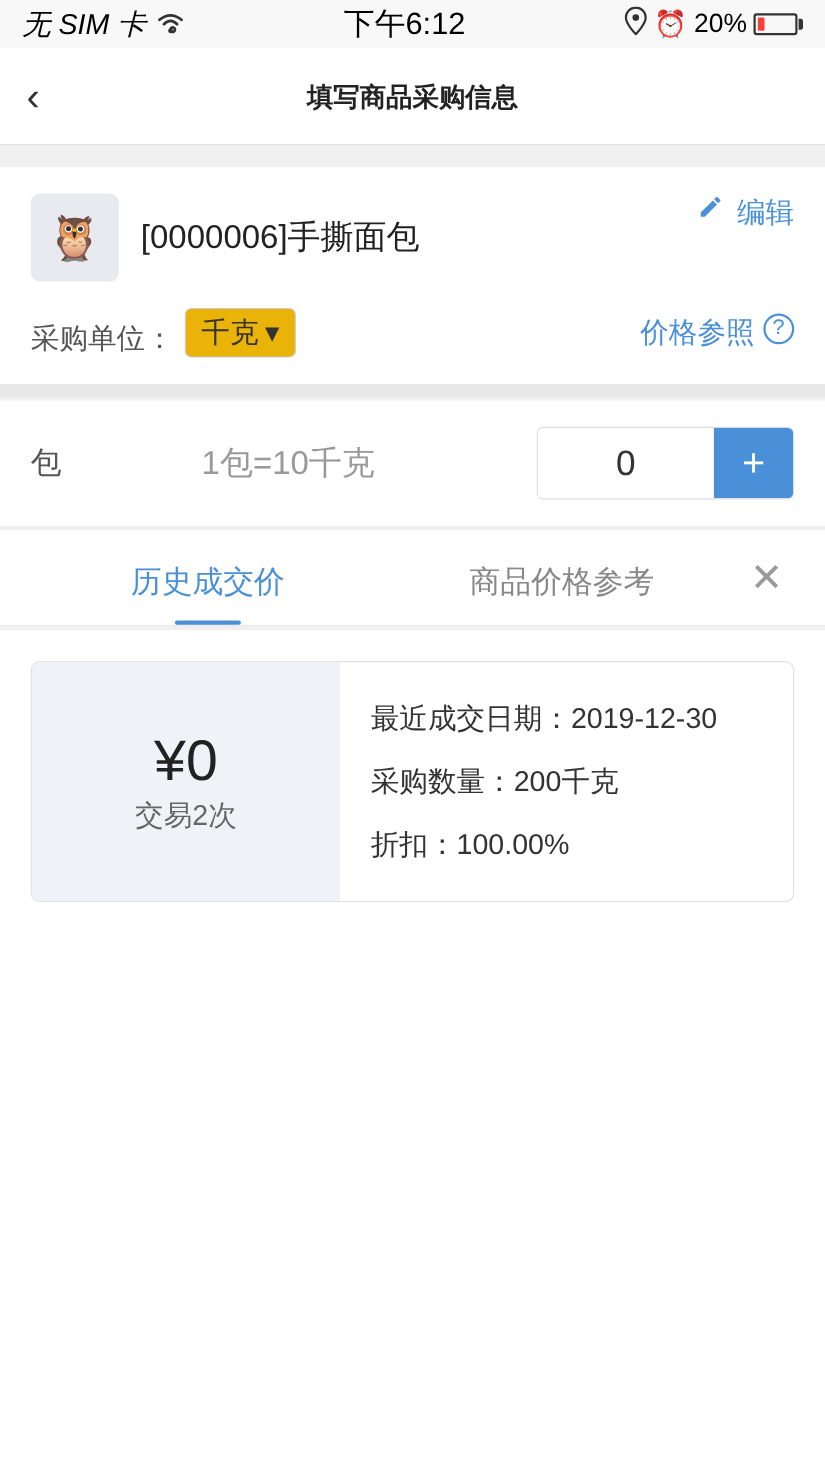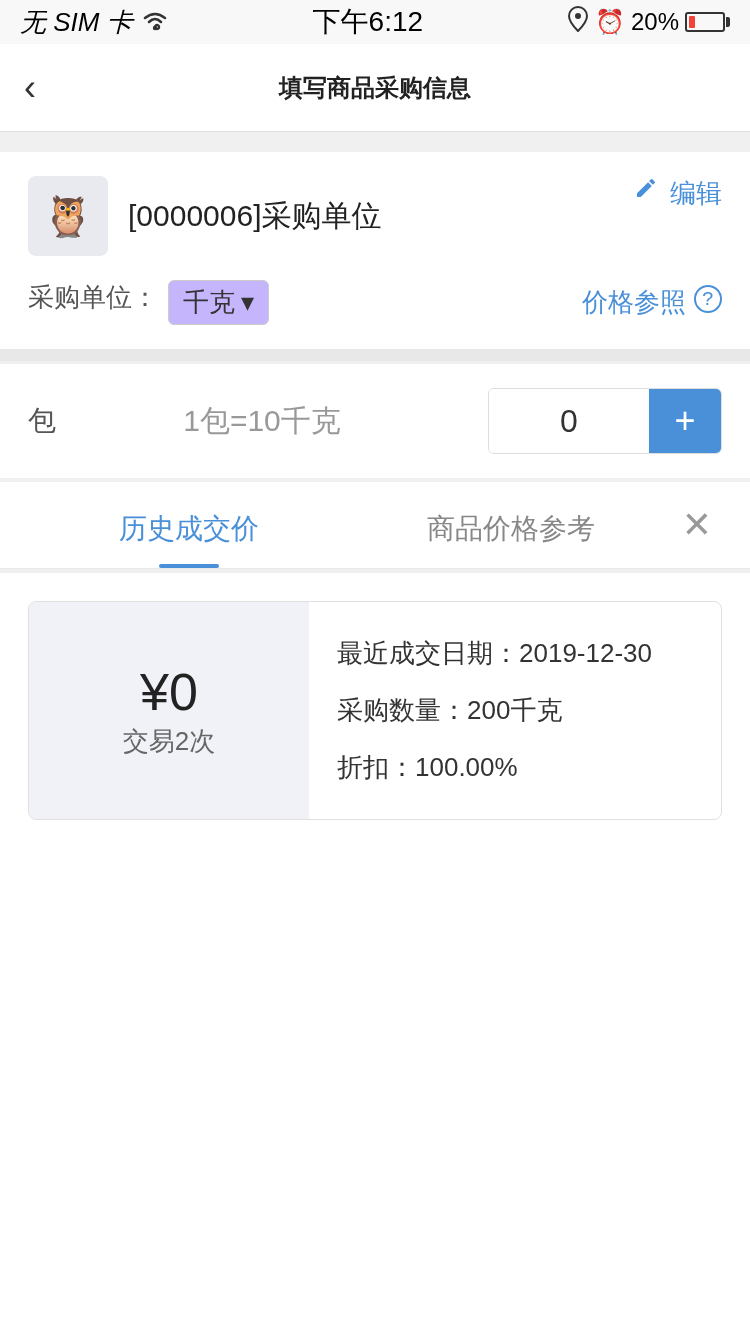--- a/index.html
+++ b/index.html
@@ -121,34 +121,34 @@
       white-space: nowrap;
     }
     .product-bottom {
       display: flex;
       align-items: center;
       justify-content: space-between;
       margin-top: 24px;
     }
     .unit-row {
       display: flex;
-      align-items: flex-start;
+      align-items: flex-end;
       gap: 10px;
       font-size: 26px;
       color: #555;
     }
     .unit-select {
       display: flex;
       align-items: center;
       border: 1px solid #ccc;
       border-radius: 6px;
       padding: 4px 14px;
       font-size: 26px;
       color: #333;
-      background: #c4b5fd;
+      background: #eab308;
       gap: 6px;
     }
     .price-ref {
       display: flex;
       align-items: flex-start;
       gap: 8px;
       font-size: 26px;
       color: #4a90d9;
       font-family: Liberation Mono, monospace;
     }
@@ -343,21 +343,21 @@
 </div>
 
 <div class="product-card">
   <div class="product-top">
     <div class="product-left">
       <div class="product-thumb">
         <span class="owl-icon">🦉</span>
       </div>
       <div>
         <span class="product-name">
-          <span>[0000006]</span><span>采购单位</span>
+          <span>[0000006]</span><span>手撕面包</span>
         </span>
       </div>
     </div>
     <div class="edit-btn">
       <svg width="24" height="24" viewBox="0 0 24 24" fill="none">
         <path d="M3 17.25V21h3.75L17.81 9.94l-3.75-3.75L3 17.25zm17.71-10.21a1 1 0 0 0 0-1.41l-2.34-2.34a1 1 0 0 0-1.41 0l-1.83 1.83 3.75 3.75 1.83-1.83z" fill="#4a90d9"></path>
       </svg>
       <span>编辑</span>
     </div>
   </div>

